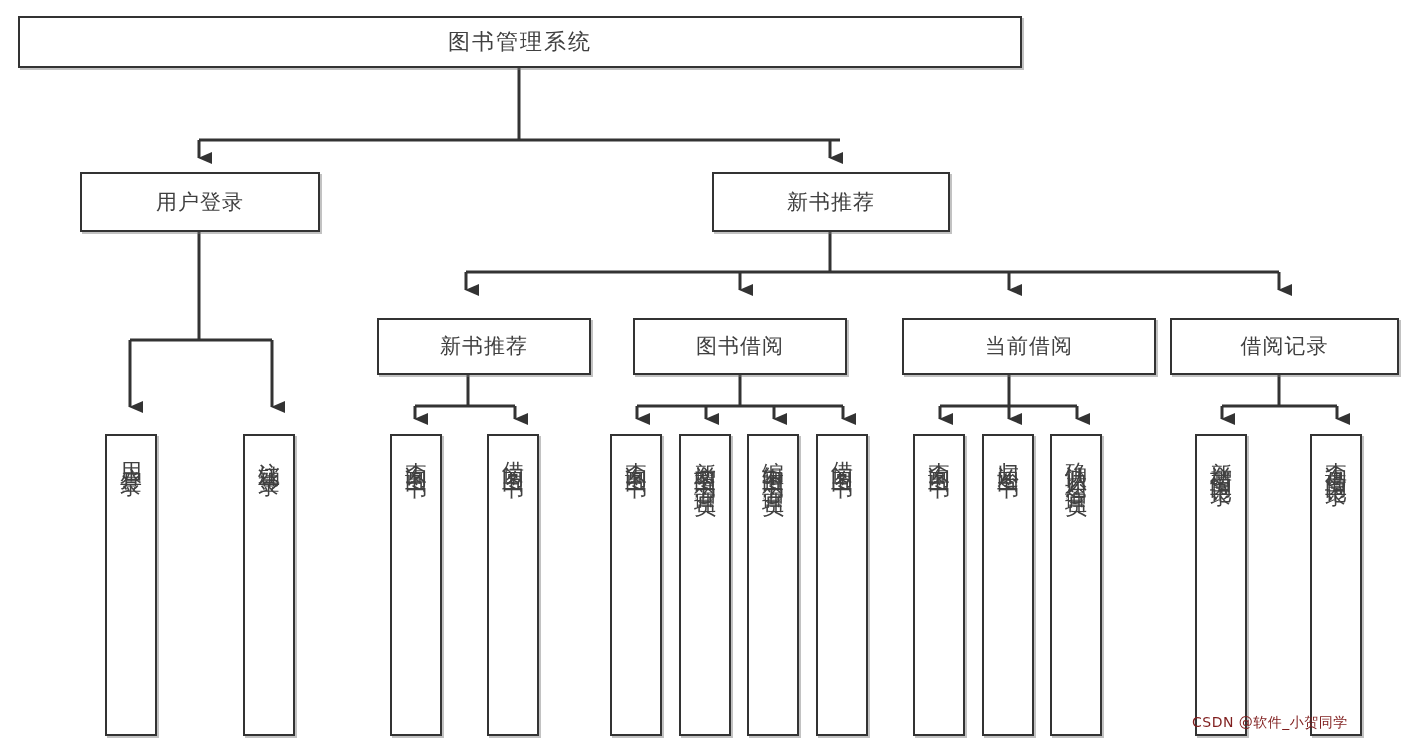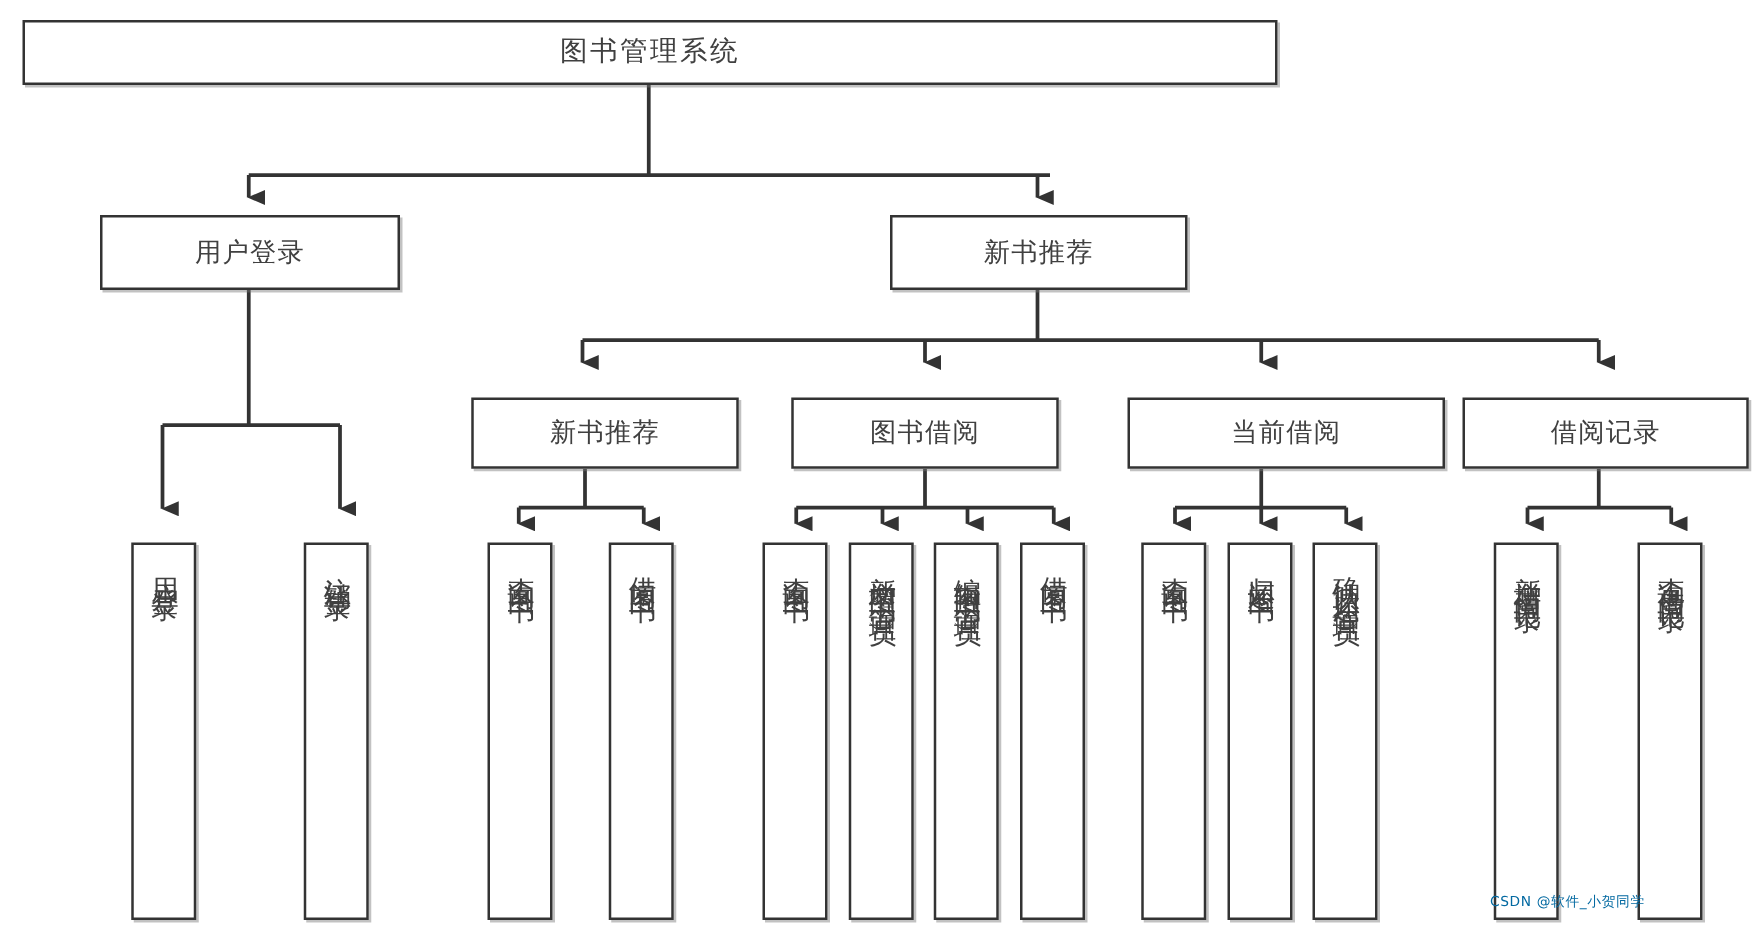--- a/index.html
+++ b/index.html
@@ -53,22 +53,22 @@
     writing-mode:vertical-rl;
     text-orientation:upright;
     font-size:22px;
     letter-spacing:5px;
     line-height:1;
     white-space:nowrap;
   }
   .watermark{
     position:absolute;
     left:1192px;top:714px;
-    font-size:11px;
-    color:#0369a1;
+    font-size:14px;
+    color:#7f1d1d;
     letter-spacing:0.5px;
     white-space:nowrap;
     font-family:"DejaVu Sans","Liberation Sans",sans-serif;
   }
 </style>
 </head>
 <body>
 
 <div id="canvas">
 

